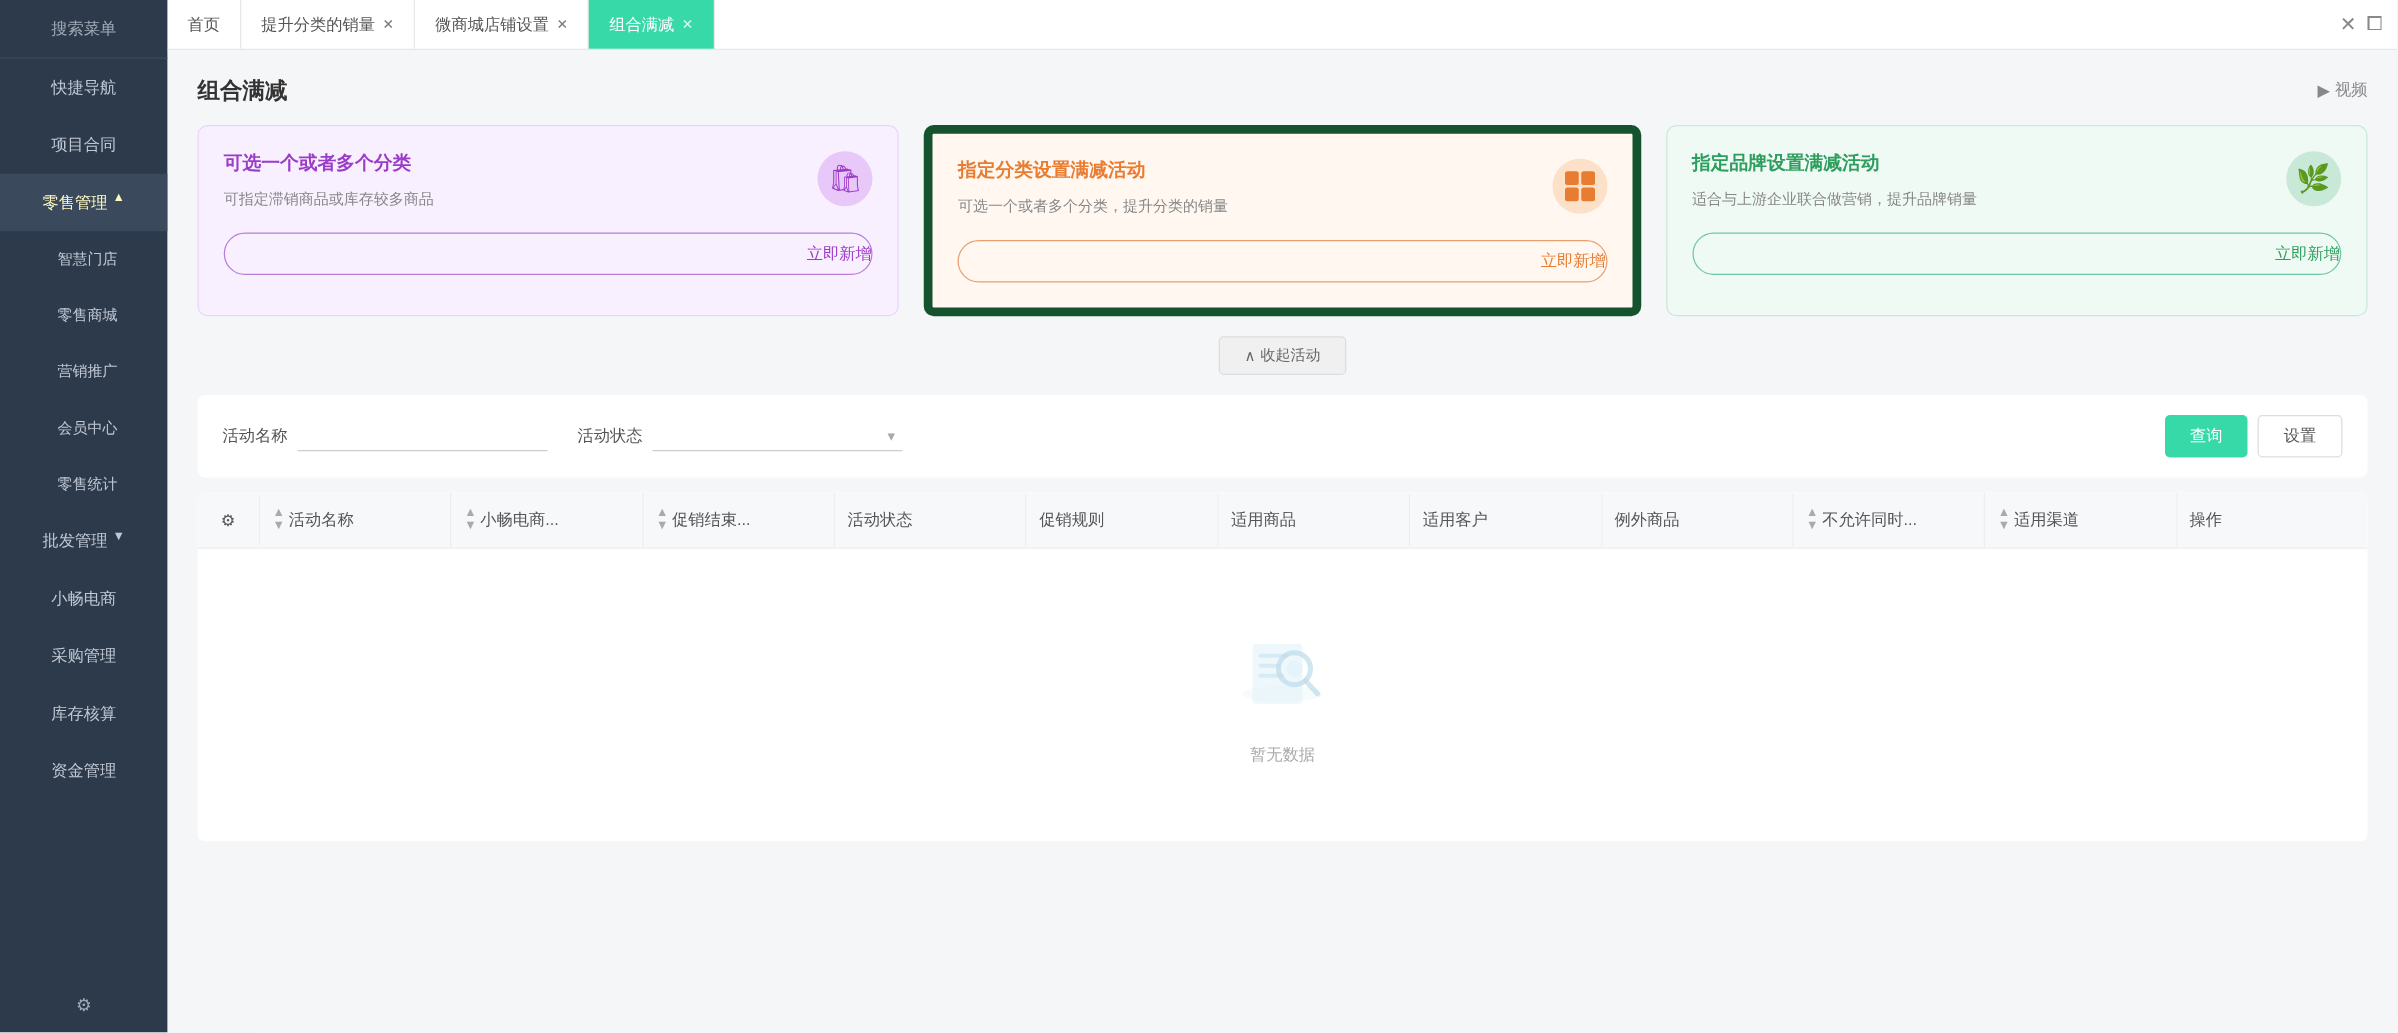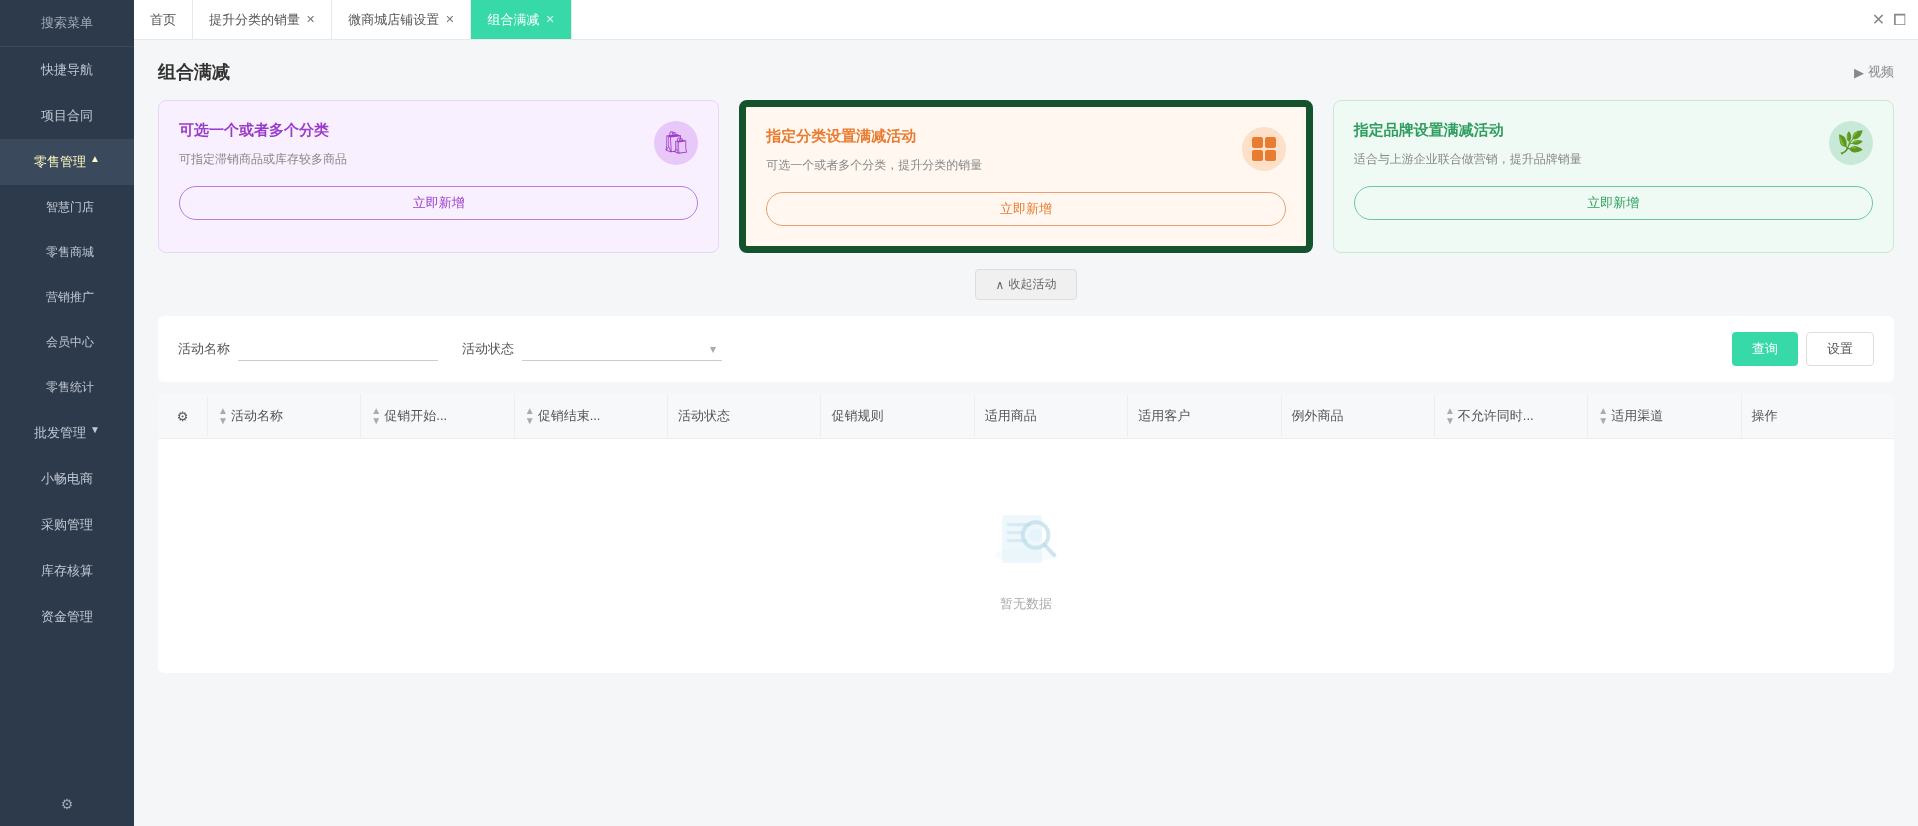--- a/index.html
+++ b/index.html
@@ -163,21 +163,21 @@
     .card-orange .card-icon { background: #fde0c8; color: #e87c30; }
     .card-green  .card-icon { background: #c8e8d8; color: #2e9e5e; }
 
     .card-btn {
       margin-top: 8px;
       padding: 7px 0;
       border-radius: 20px;
       background: transparent;
       cursor: pointer;
       font-size: 13px;
-      text-align: center;
+      text-align: right;
       width: 100%;
     }
     .card-purple .card-btn { border: 1px solid #b97cd8; color: #9b3cc8; }
     .card-orange .card-btn { border: 1px solid #e8a070; color: #e87c30; }
     .card-green  .card-btn { border: 1px solid #6cc8a0; color: #2e9e5e; }
 
     
     .collapse-btn {
       display: flex;
       justify-content: center;
@@ -480,21 +480,21 @@
               <span>▲</span>
               <span>▼</span>
             </span>
           <span>活动名称</span>
         </div>
         <div class="th">
           <span class="sort-icon">
               <span>▲</span>
               <span>▼</span>
             </span>
-          <span>促销开始...</span>
+          <span>小畅电商...</span>
         </div>
         <div class="th">
           <span class="sort-icon">
               <span>▲</span>
               <span>▼</span>
             </span>
           <span>促销结束...</span>
         </div>
         <div class="th">
           <span>活动状态</span>

